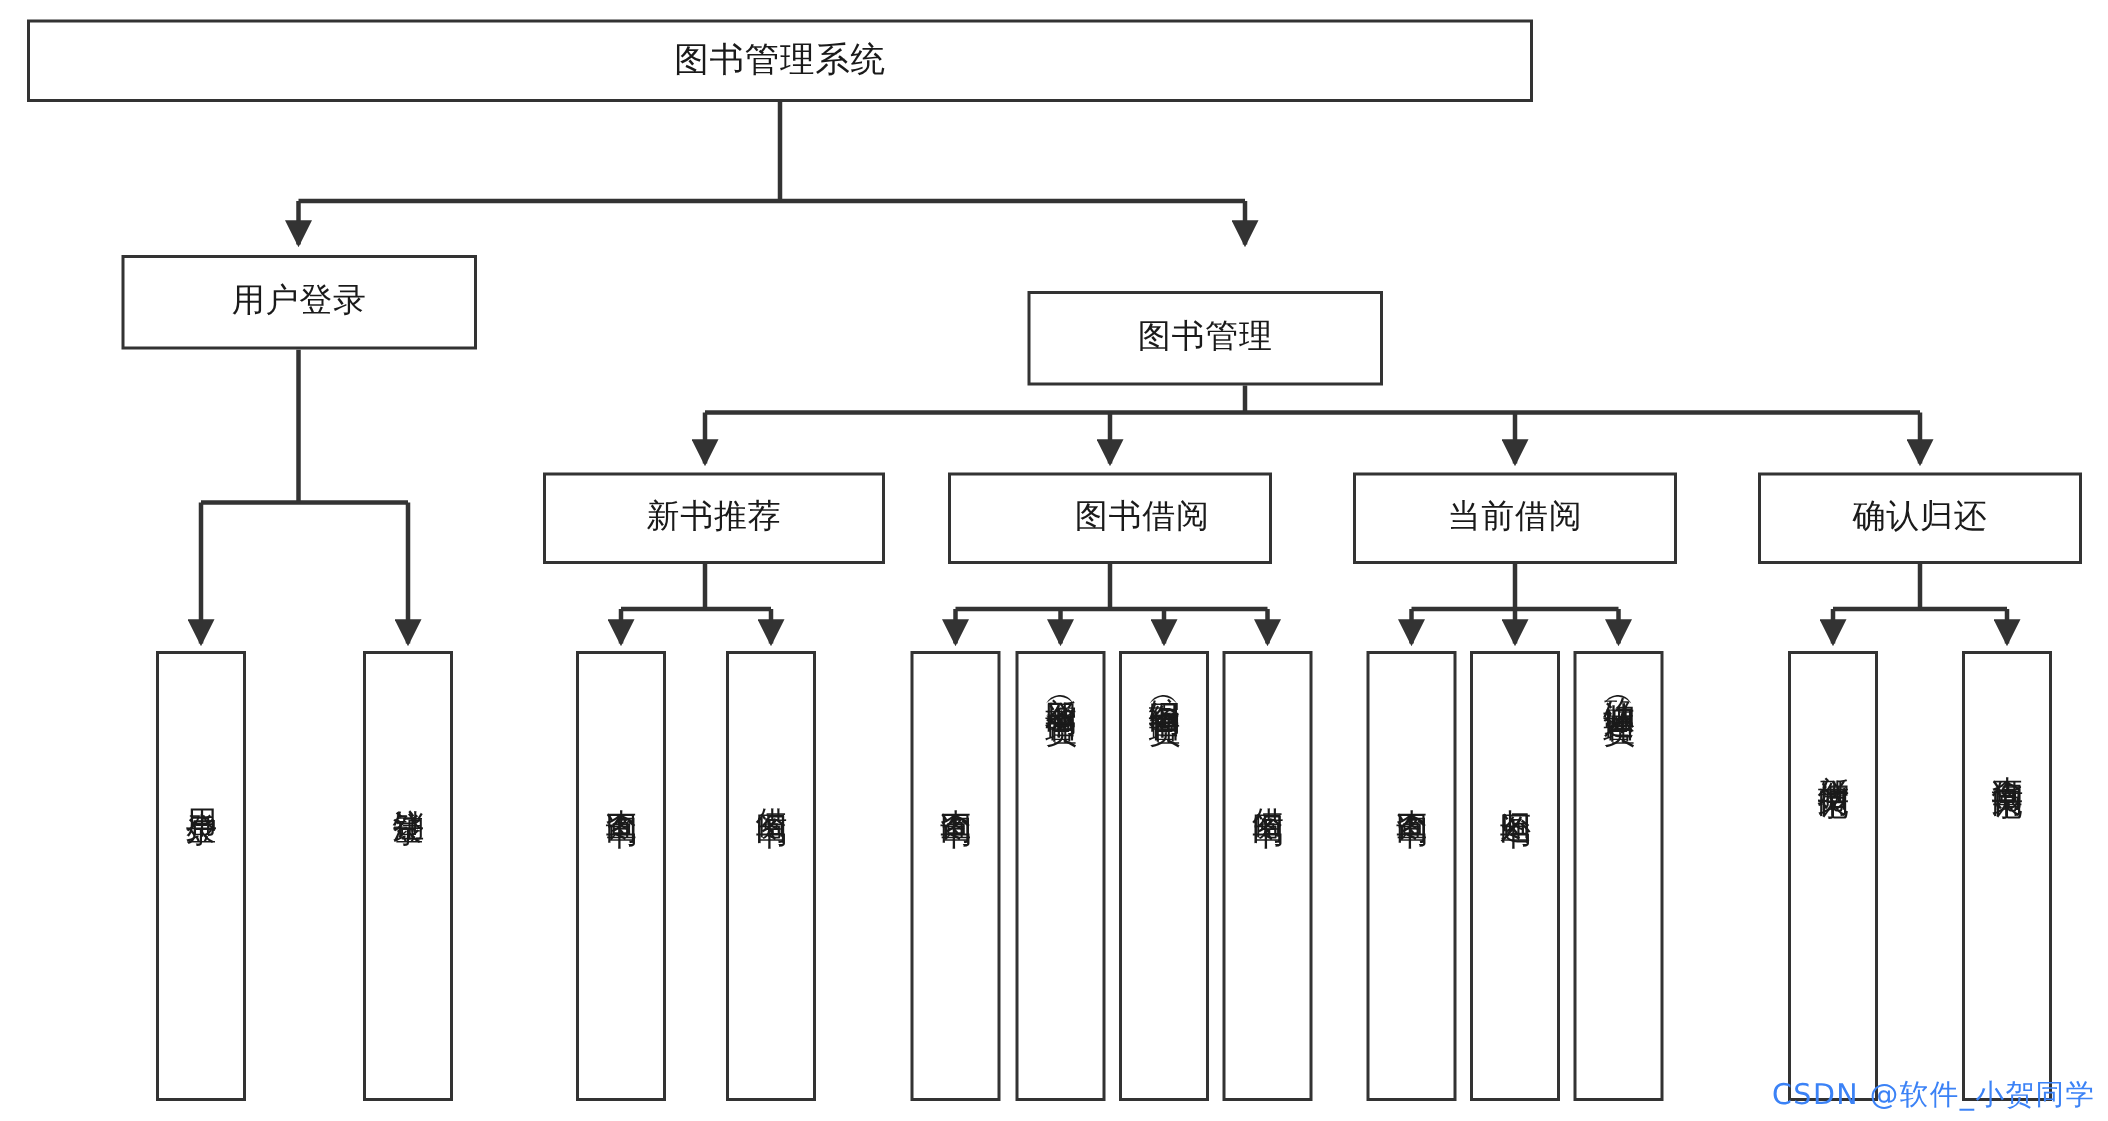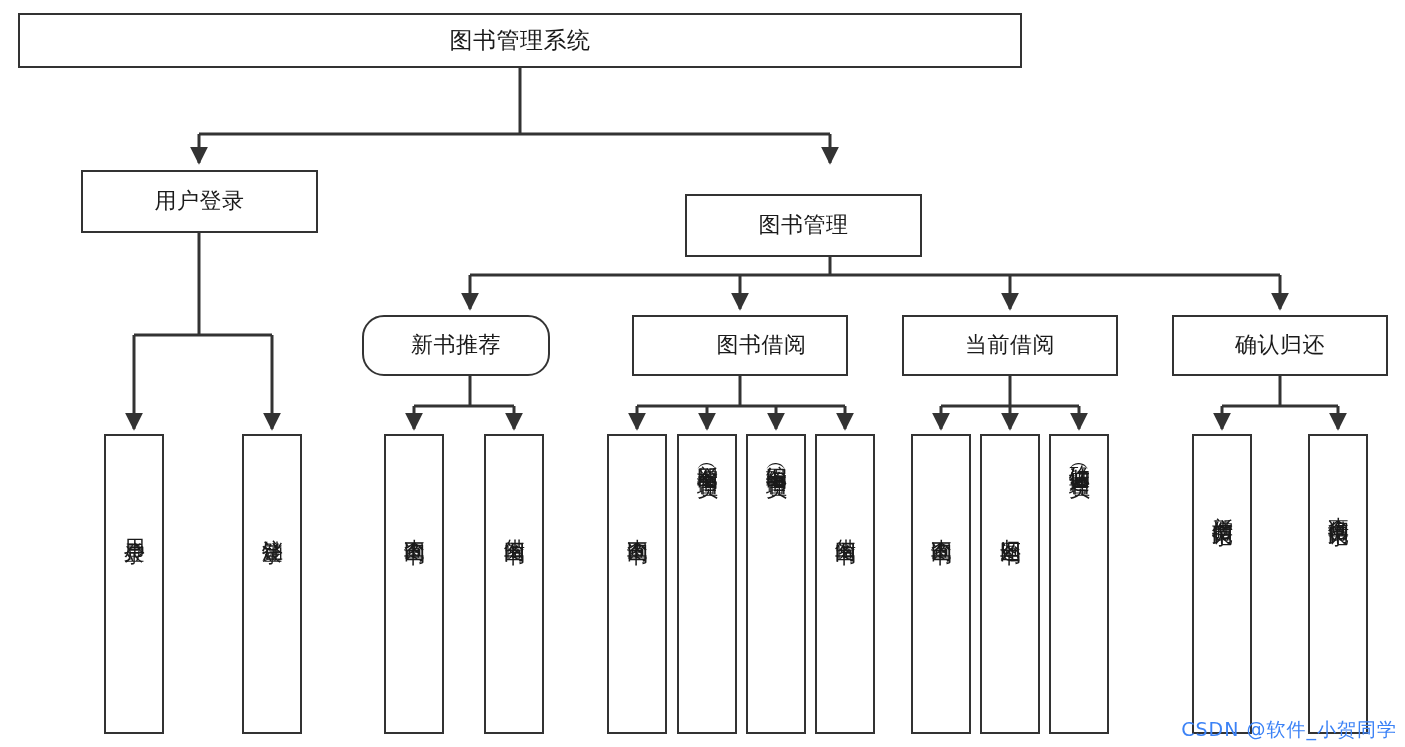--- a/index.html
+++ b/index.html
@@ -137,21 +137,21 @@
     <span class="lbl">图书管理系统</span>
   </div>
 
   <div class="node horizontal" style="left:81px; top:170px; width:237px; height:63px;">
     <span class="lbl">用户登录</span>
   </div>
   <div class="node horizontal" style="left:685px; top:170px; width:237px; height:63px;margin-top:24px;">
     <span class="lbl">图书管理</span>
   </div>
 
-  <div class="node horizontal" style="left:362px; top:315px; width:188px; height:61px;border-radius:22px;">
+  <div class="node horizontal" style="left:362px; top:315px; width:228px; height:61px;">
     <span class="lbl">新书推荐</span>
   </div>
   <div class="node horizontal" style="left:632px; top:315px; width:216px; height:61px;padding-left:43px;">
     <span class="lbl">图书借阅</span>
   </div>
   <div class="node horizontal" style="left:902px; top:315px; width:216px; height:61px;">
     <span class="lbl">当前借阅</span>
   </div>
   <div class="node horizontal" style="left:1172px; top:315px; width:216px; height:61px;">
     <span class="lbl">确认归还</span>

